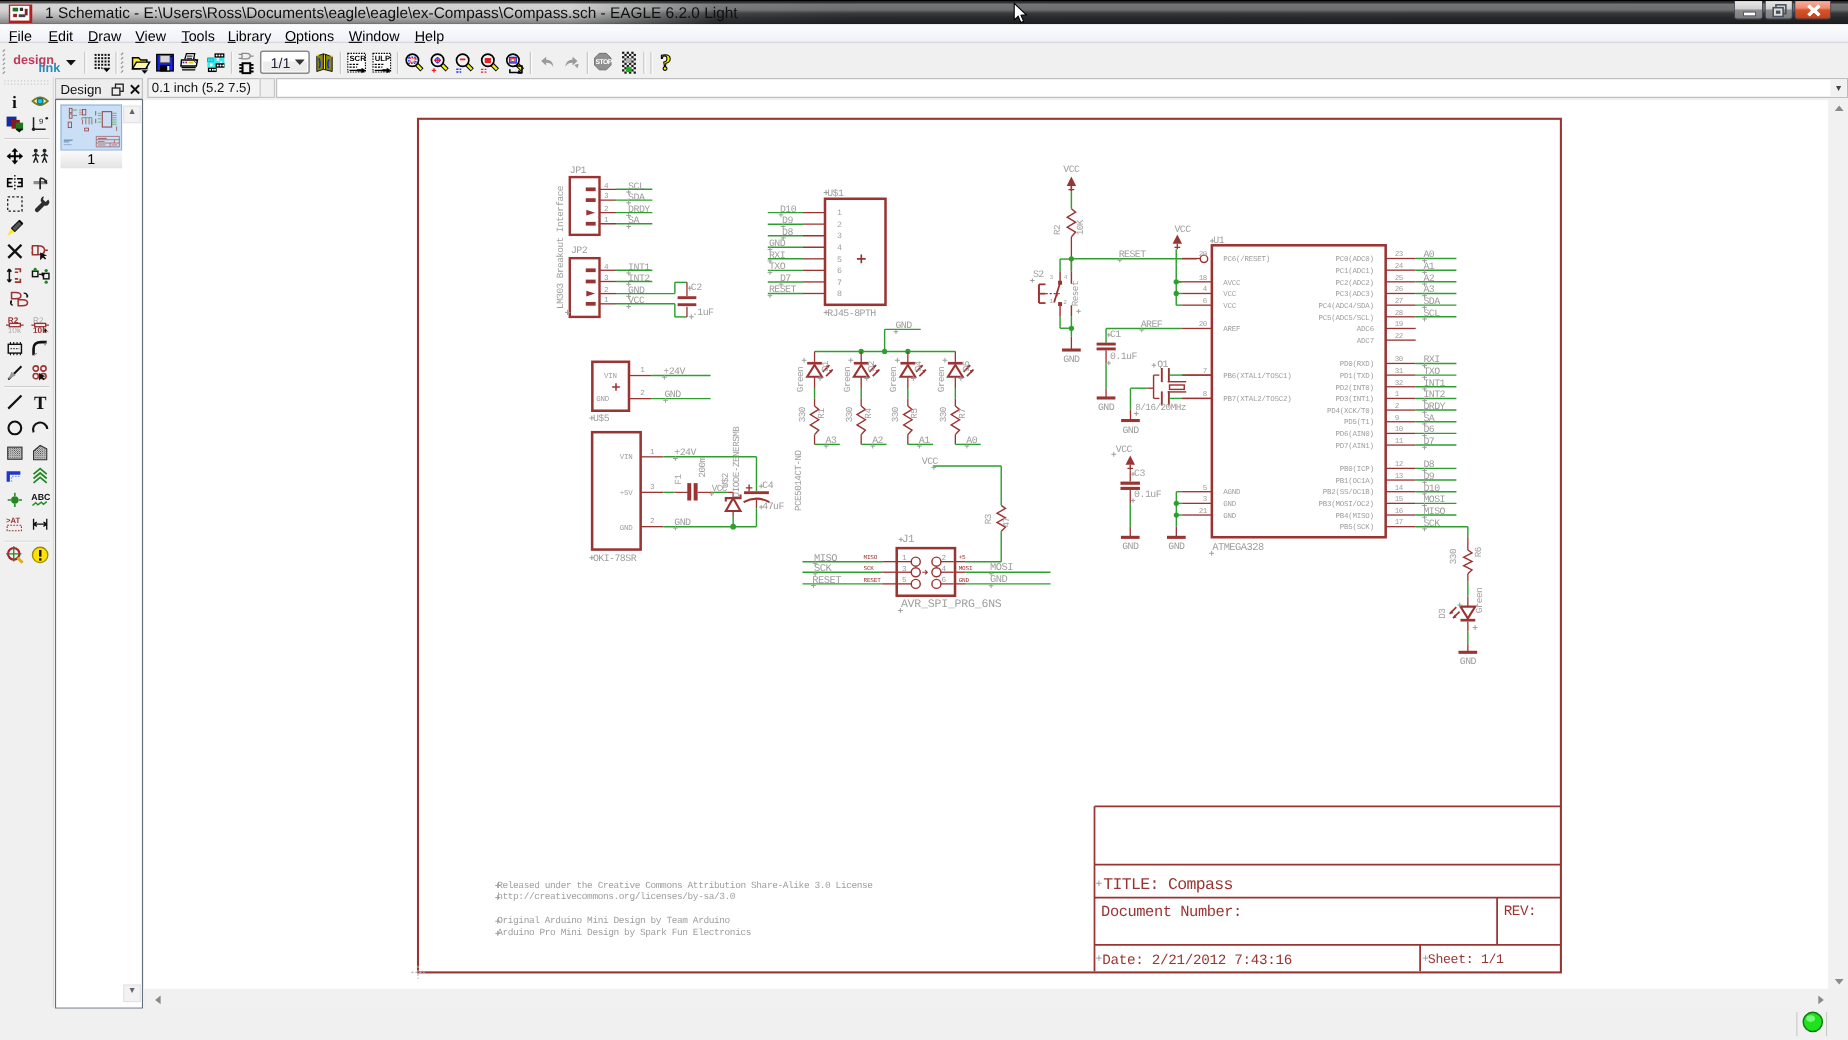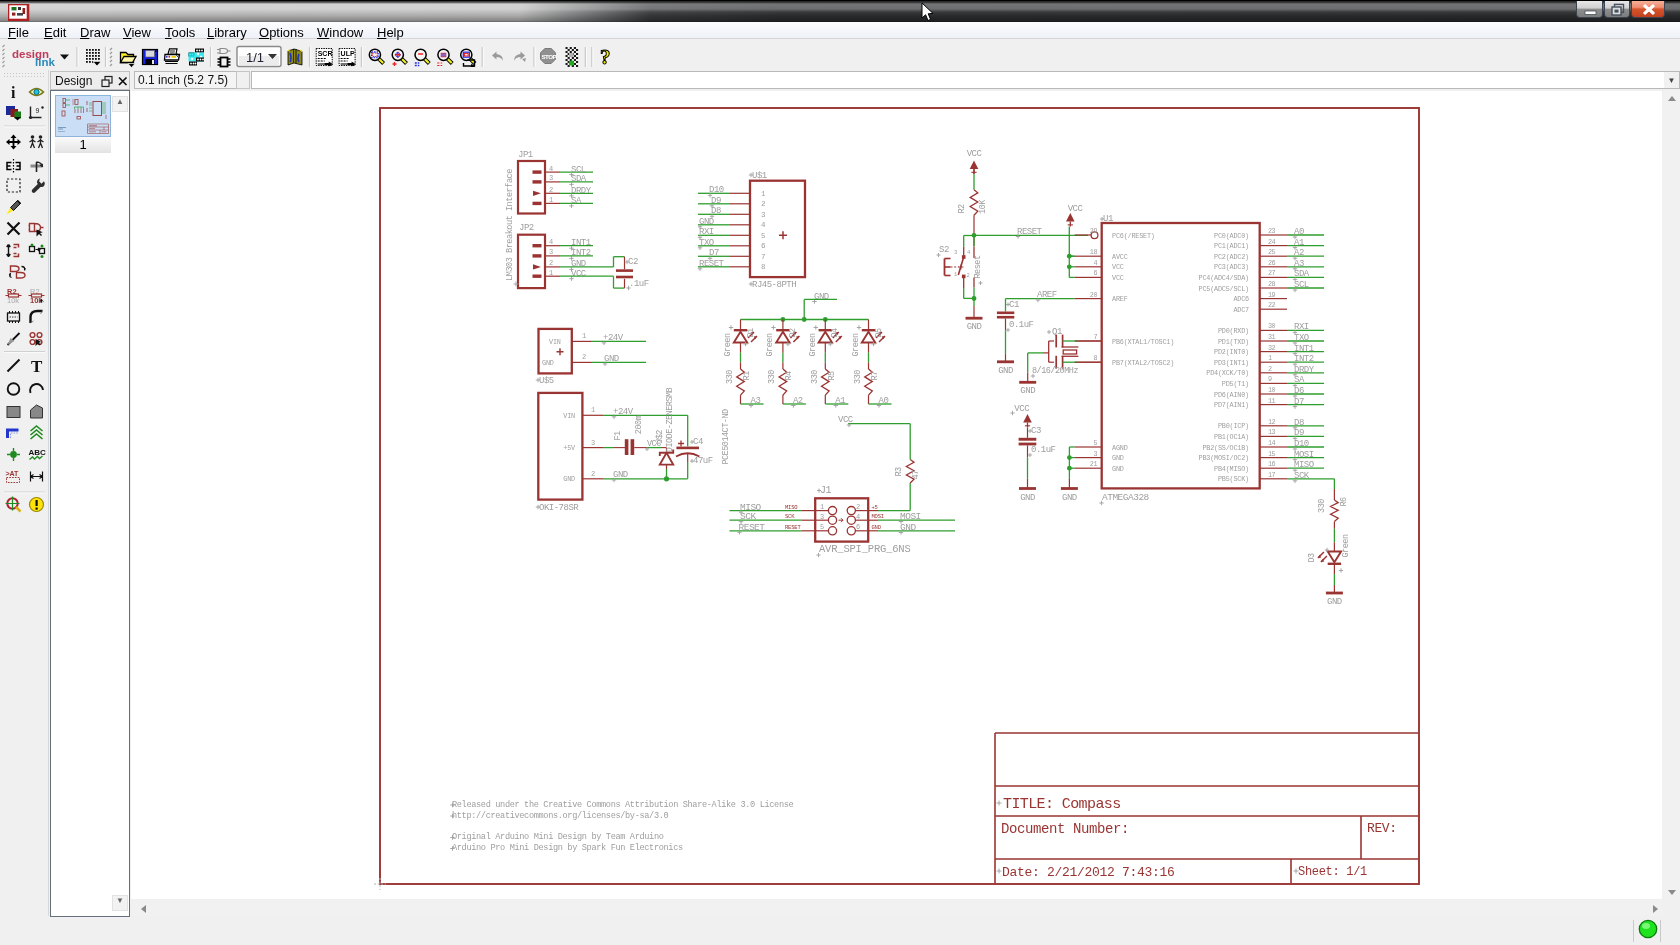--- a/index.html
+++ b/index.html
@@ -62,20 +62,21 @@
 <div id="titlebar">
 
   <svg class="abs" style="left:8px;top:3px" width="22" height="17" viewBox="0 0 22 17">
     <rect x="0" y="0" width="20" height="16" fill="#fff" stroke="#b02020" stroke-width="2.6"></rect>
     <rect x="3.5" y="3" width="5" height="3.4" fill="#207020"></rect>
     <rect x="10" y="3" width="3" height="3" fill="#333"></rect>
     <rect x="4" y="8.6" width="3.4" height="3" fill="#902020"></rect>
     <rect x="9" y="9" width="6" height="2.6" fill="#444"></rect>
     <rect x="14.5" y="4" width="2.6" height="6" fill="#902020"></rect>
   </svg>
+  <div id="titletext">1 Schematic - E:\Users\Ross\Documents\eagle\eagle\ex-Compass\Compass.sch - EAGLE 6.2.0 Light</div>
   <div class="wbtn" id="btnmin"><svg width="27" height="17">
         <rect x="8" y="10" width="11" height="3.4" fill="#fff" stroke="#46505e" stroke-width="0.8"></rect>
       </svg></div>
   <div class="wbtn" id="btnmax"><svg width="26" height="17">
         <rect x="9.5" y="3.4" width="9" height="8" fill="none" stroke="#46505e" stroke-width="1.4"></rect>
         <rect x="7" y="6" width="9" height="8" fill="#ddd" stroke="#46505e" stroke-width="1.4"></rect>
         <rect x="9.5" y="8.6" width="4" height="3" fill="#46505e"></rect>
       </svg></div>
   <div class="wbtn" id="btncls"><svg width="34" height="17">
         <path d="M12 4 L17 9 L22 4 M12 13 L17 8 L22 13" stroke="#fff" stroke-width="3" fill="none"></path>

